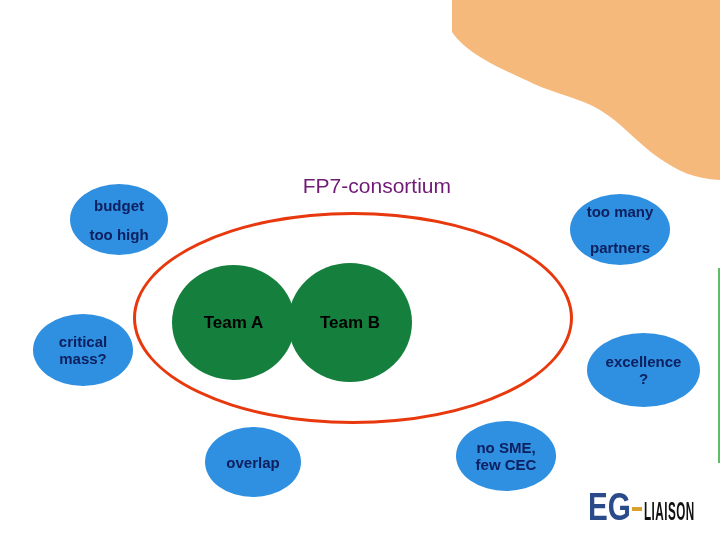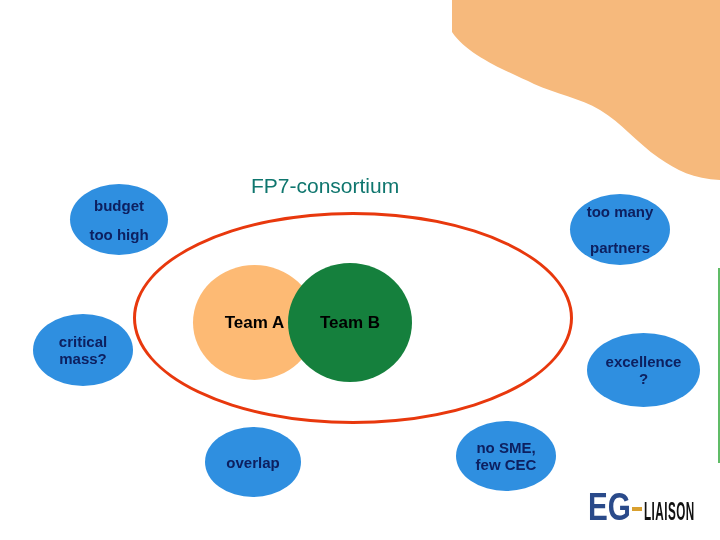--- a/index.html
+++ b/index.html
@@ -9,29 +9,29 @@
   }
   
   .corner{position:absolute;top:0;right:0;width:268px;height:184px;}
   
   .edge-line{position:absolute;right:0;top:268px;width:2px;height:195px;
     background:#44b04c;opacity:.85;}
   
   .title{position:absolute;left:36px;top:56px;font-size:32px;line-height:36px;
     color:#e8860d;white-space:nowrap;letter-spacing:0;}
   
-  .fp7{position:absolute;left:251px;top:174px;width:200px;text-align:left;
-    font-size:21px;color:#0f766e;white-space:nowrap;}
+  .fp7{position:absolute;left:251px;top:174px;width:200px;text-align:right;
+    font-size:21px;color:#701a75;white-space:nowrap;}
   
   .big-ellipse{position:absolute;left:133px;top:212px;width:440px;height:212px;
     border:3px solid #e8380d;border-radius:50%;box-sizing:border-box;}
   
   .team{position:absolute;border-radius:50%;display:flex;align-items:center;
     justify-content:center;font-weight:bold;font-size:17px;color:#000;}
-  .team-a{left:193px;top:265px;width:123px;height:115px;background:#fdba74;z-index:1;}
+  .team-a{left:172px;top:265px;width:123px;height:115px;background:#15803d;z-index:1;}
   .team-b{left:288px;top:263px;width:124px;height:119px;background:#15803d;z-index:2;}
   .team-c{left:398px;top:262px;width:134px;height:120px;background:#f28500;z-index:3;}
   
   .bubble{position:absolute;background:#2f8fe0;border-radius:50%;display:flex;
     flex-direction:column;align-items:center;justify-content:center;
     font-weight:bold;font-size:15px;line-height:17px;color:#0d2060;text-align:center;z-index:4;}
   .b-budget{left:70px;top:184px;width:98px;height:71px;gap:12px;}
   .b-toomany{left:570px;top:194px;width:100px;height:71px;gap:19px;}
   .b-critical{left:33px;top:314px;width:100px;height:72px;}
   .b-excellence{left:587px;top:333px;width:113px;height:74px;}

